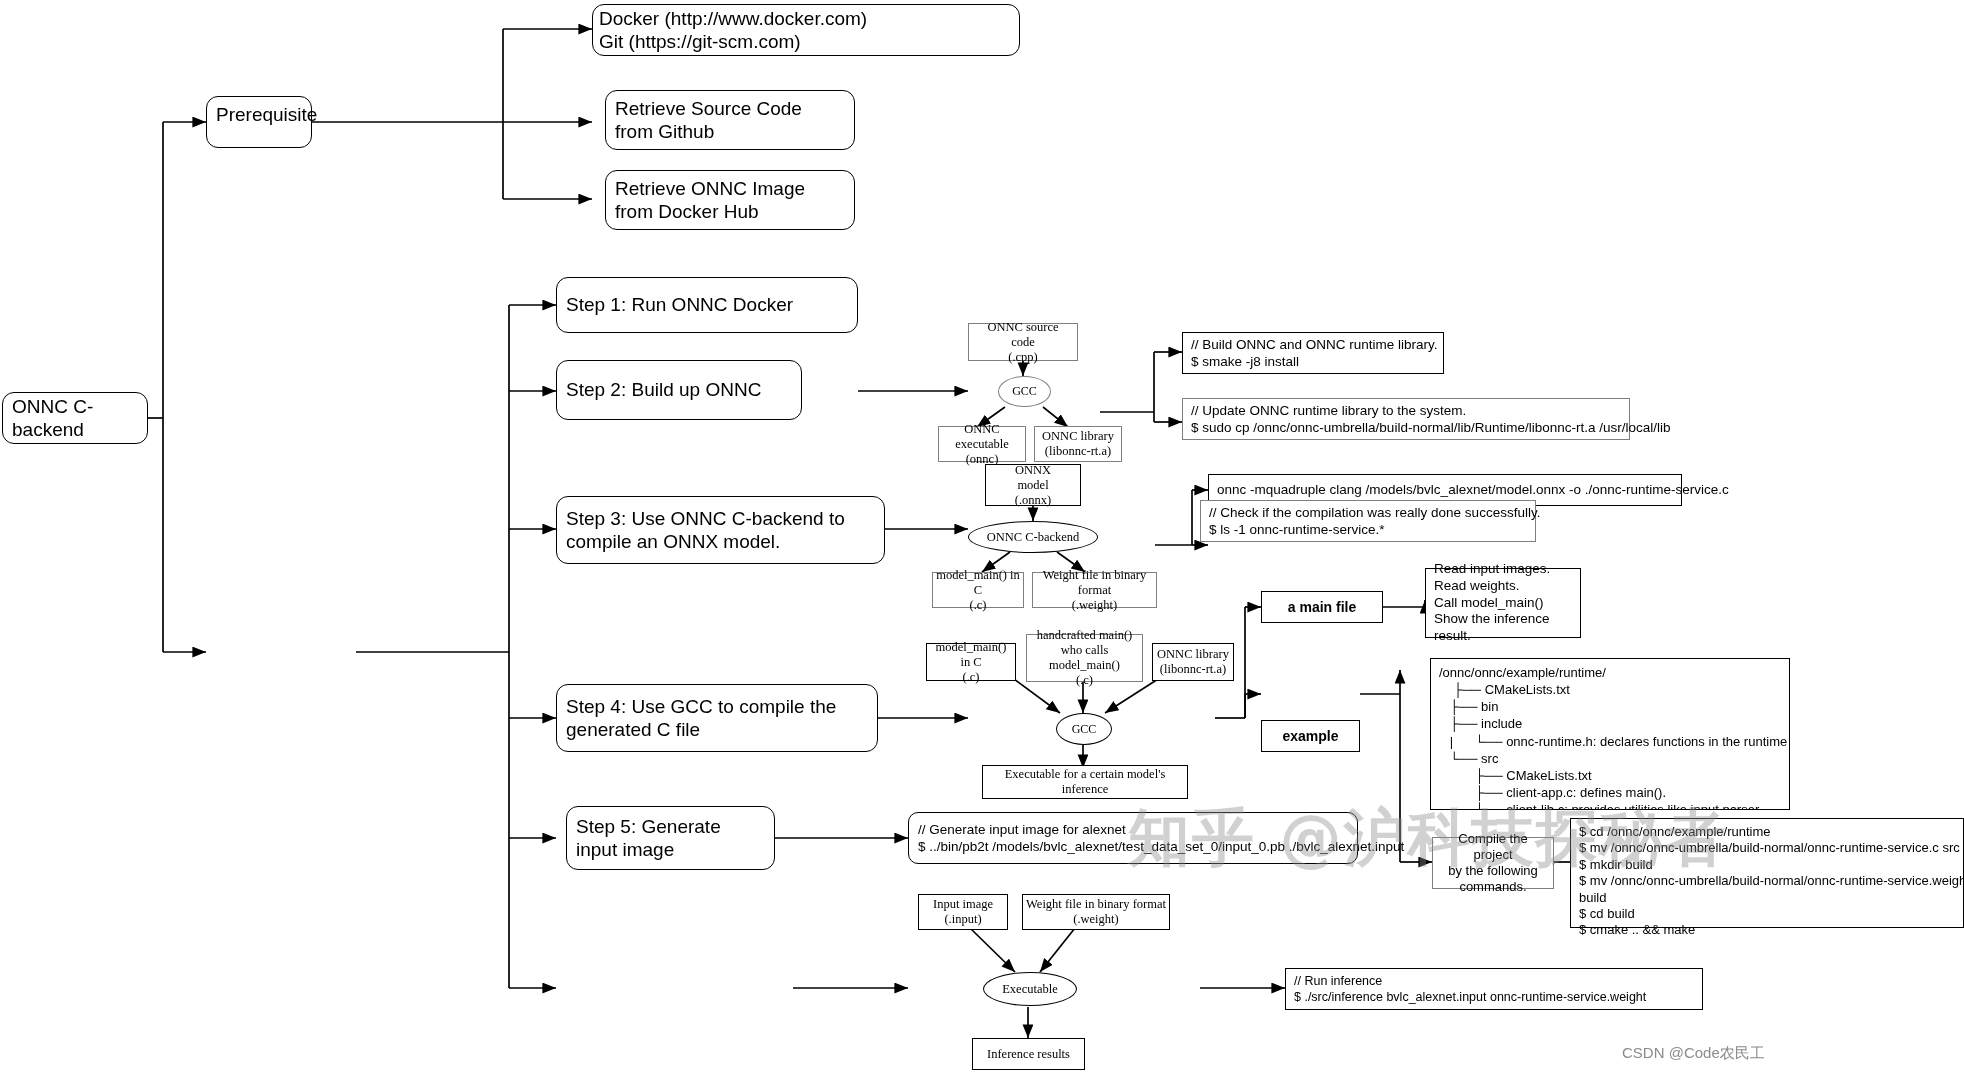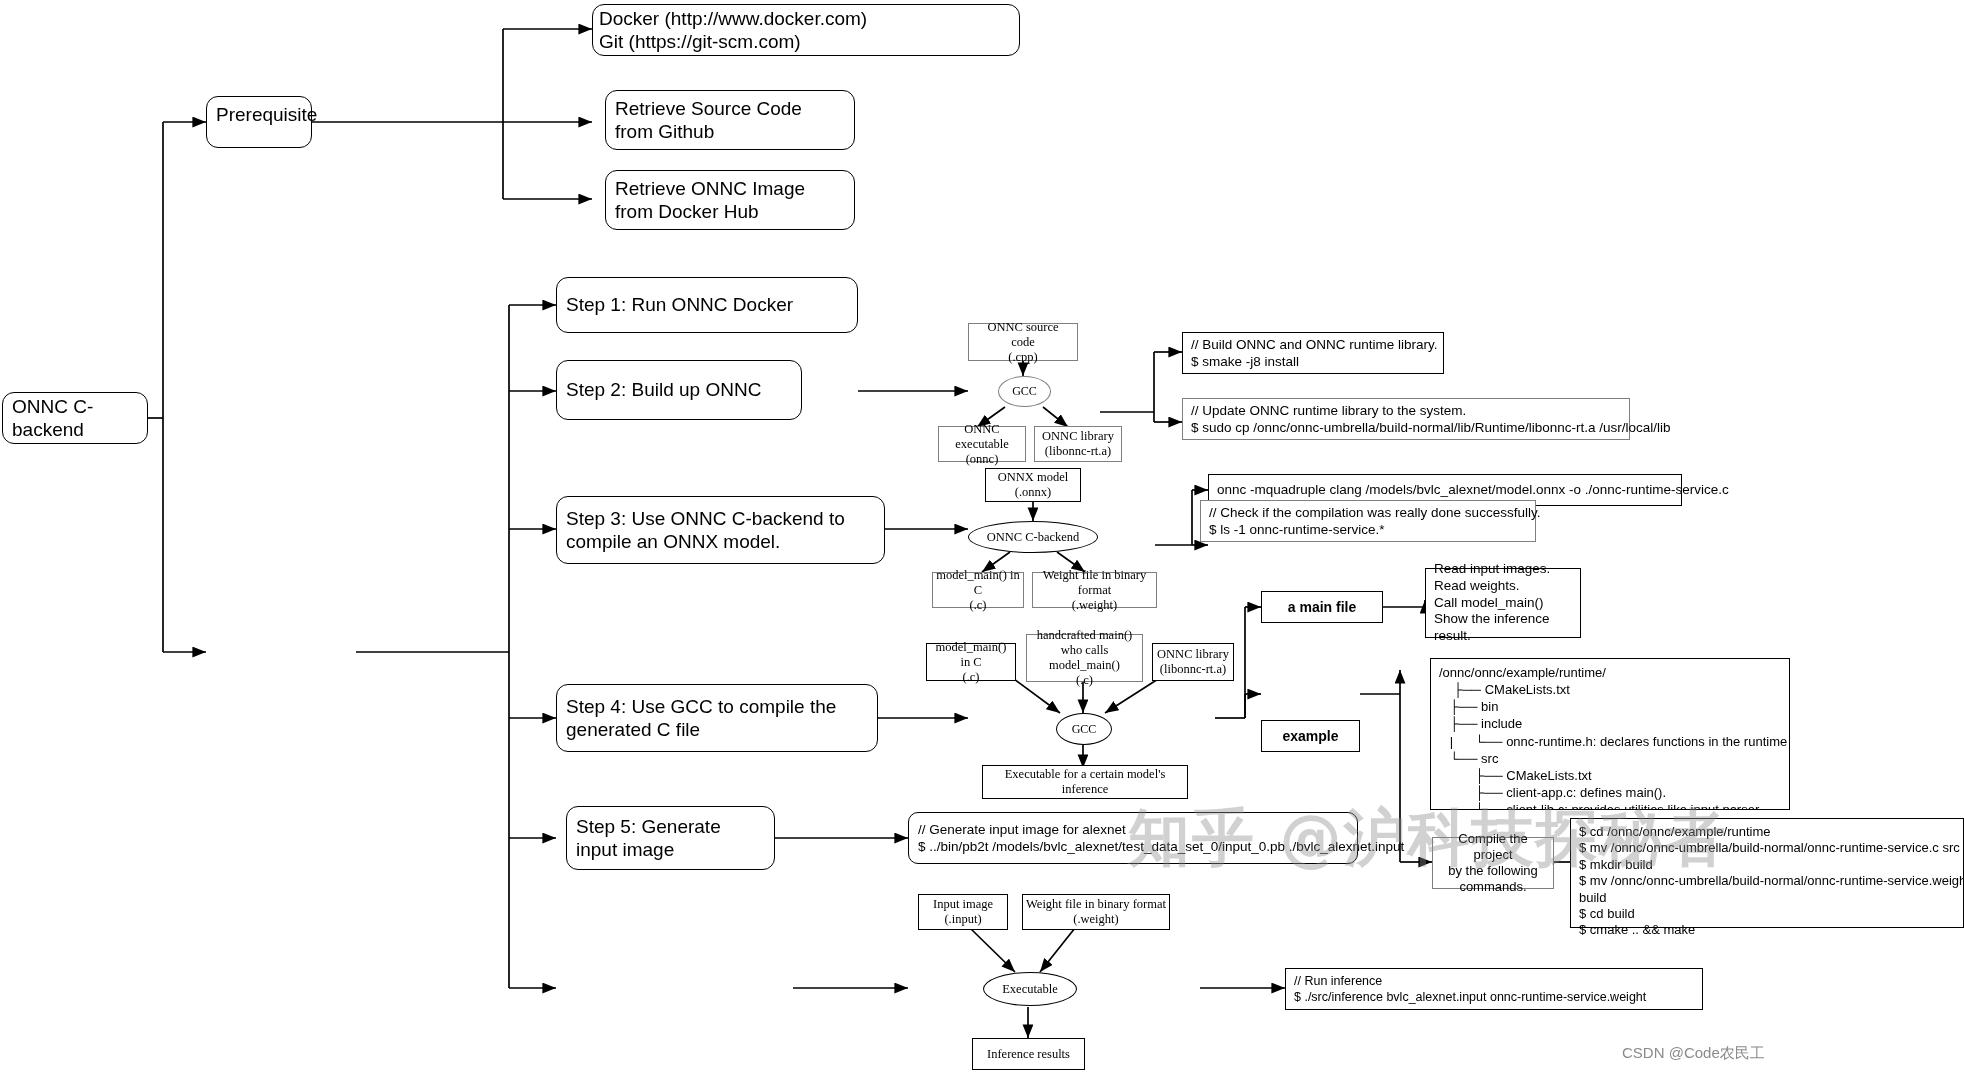--- a/index.html
+++ b/index.html
@@ -216,21 +216,21 @@
     <div class="srect cmd" style="width:100%; height:100%; display:flex; align-items:center;">// Build ONNC and ONNC runtime library.
 $ smake -j8 install</div>
   </div>
 
   <div class="node" style="left:1182px; top:398px; width:448px; height:42px;">
     <div class="grect cmd" style="width:100%; height:100%; display:flex; align-items:center;">// Update ONNC runtime library to the system.
 $ sudo cp /onnc/onnc-umbrella/build-normal/lib/Runtime/libonnc-rt.a /usr/local/lib</div>
   </div>
 
   <div class="node" style="left:985px; top:468px; width:96px; height:34px;">
-    <div class="srect sm ctr" style="width:100%; height:100%; display:flex; align-items:center; justify-content:center; white-space:pre-line; padding:3px;">ONNX model
+    <div class="srect sm ctr" style="width:100%; height:100%; display:flex; align-items:center; justify-content:center; white-space:pre-line; padding:20px;">ONNX model
 (.onnx)</div>
   </div>
 
   <div class="ellipse sm" style="left:968px; top:521px; width:130px; height:32px; font-size:12.5px;">
     <span>ONNC C-backend</span>
   </div>
 
   <div class="node" style="left:932px; top:572px; width:92px; height:36px;">
     <div class="grect sm ctr" style="width:100%; height:100%; display:flex; align-items:center; justify-content:center; white-space:pre-line; padding:3px;">model_main() in C
 (.c)</div>

